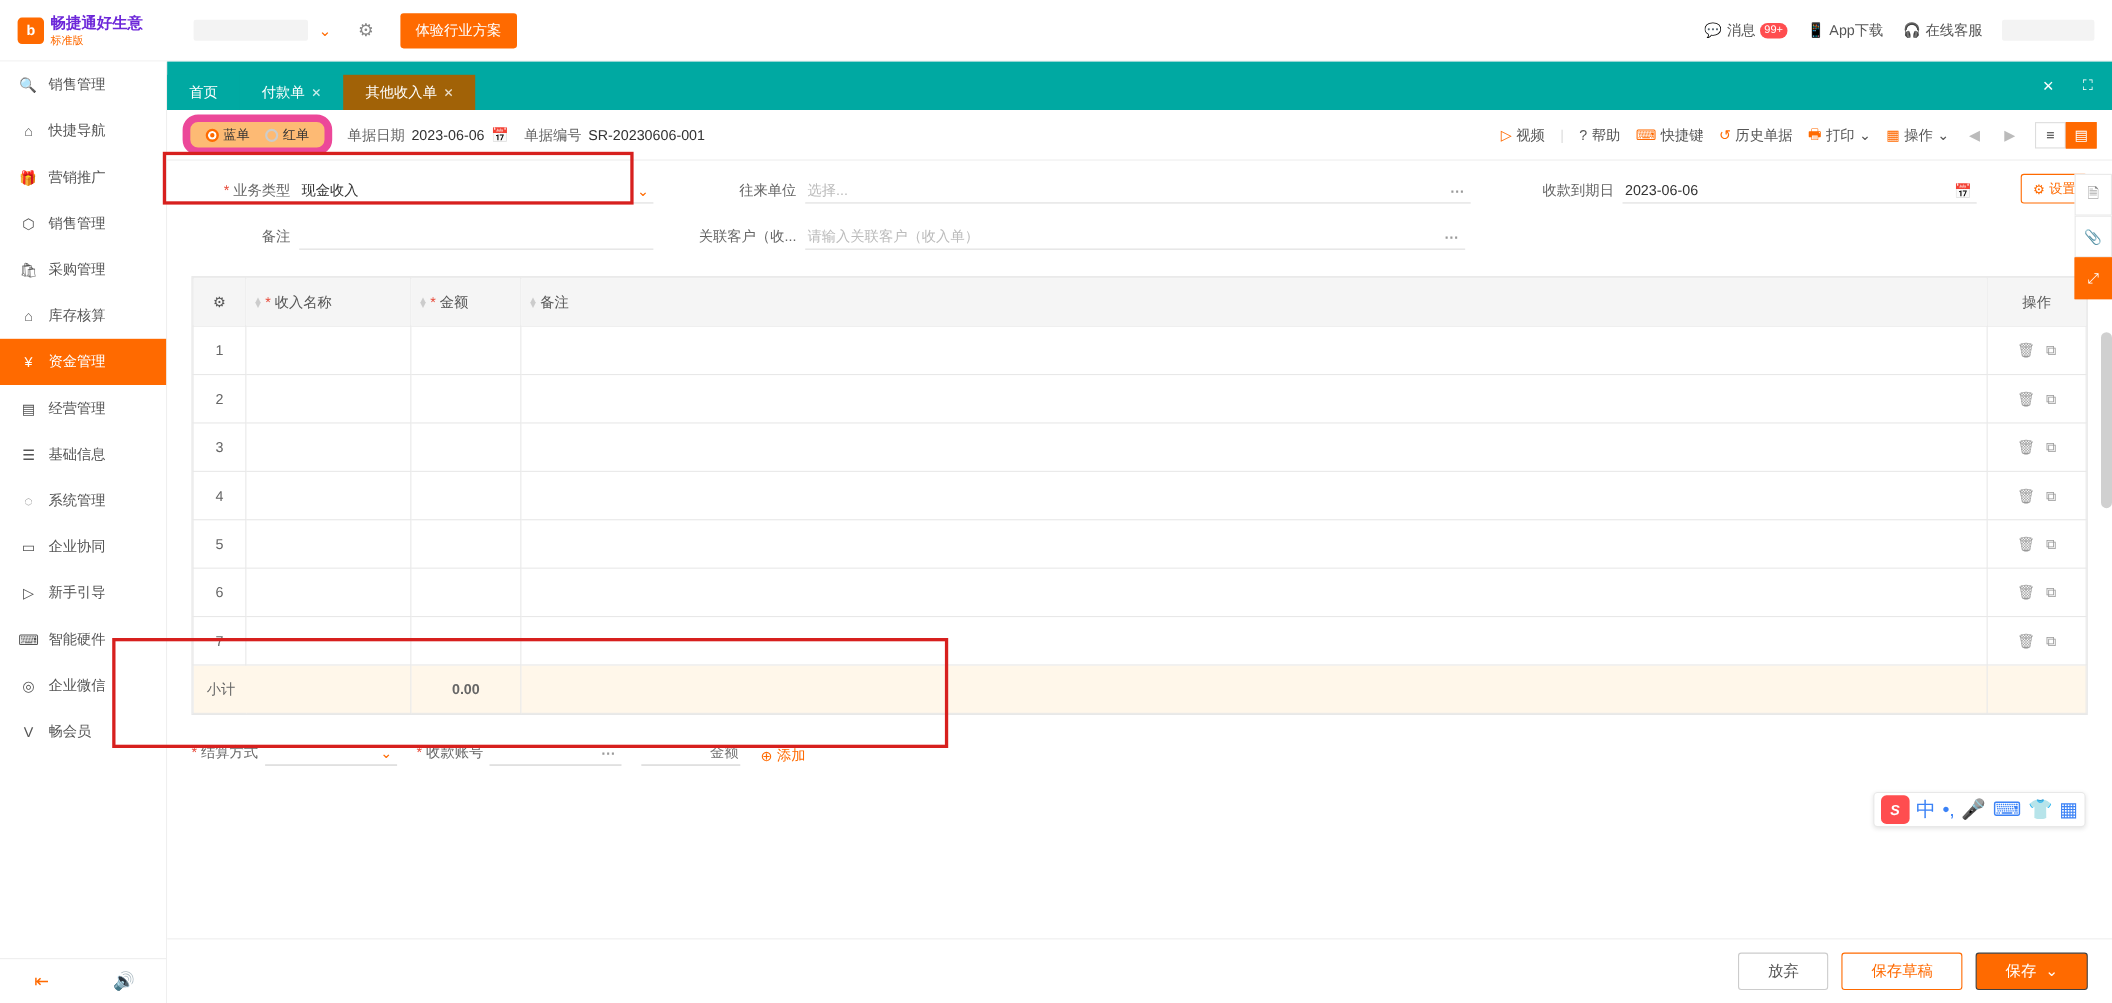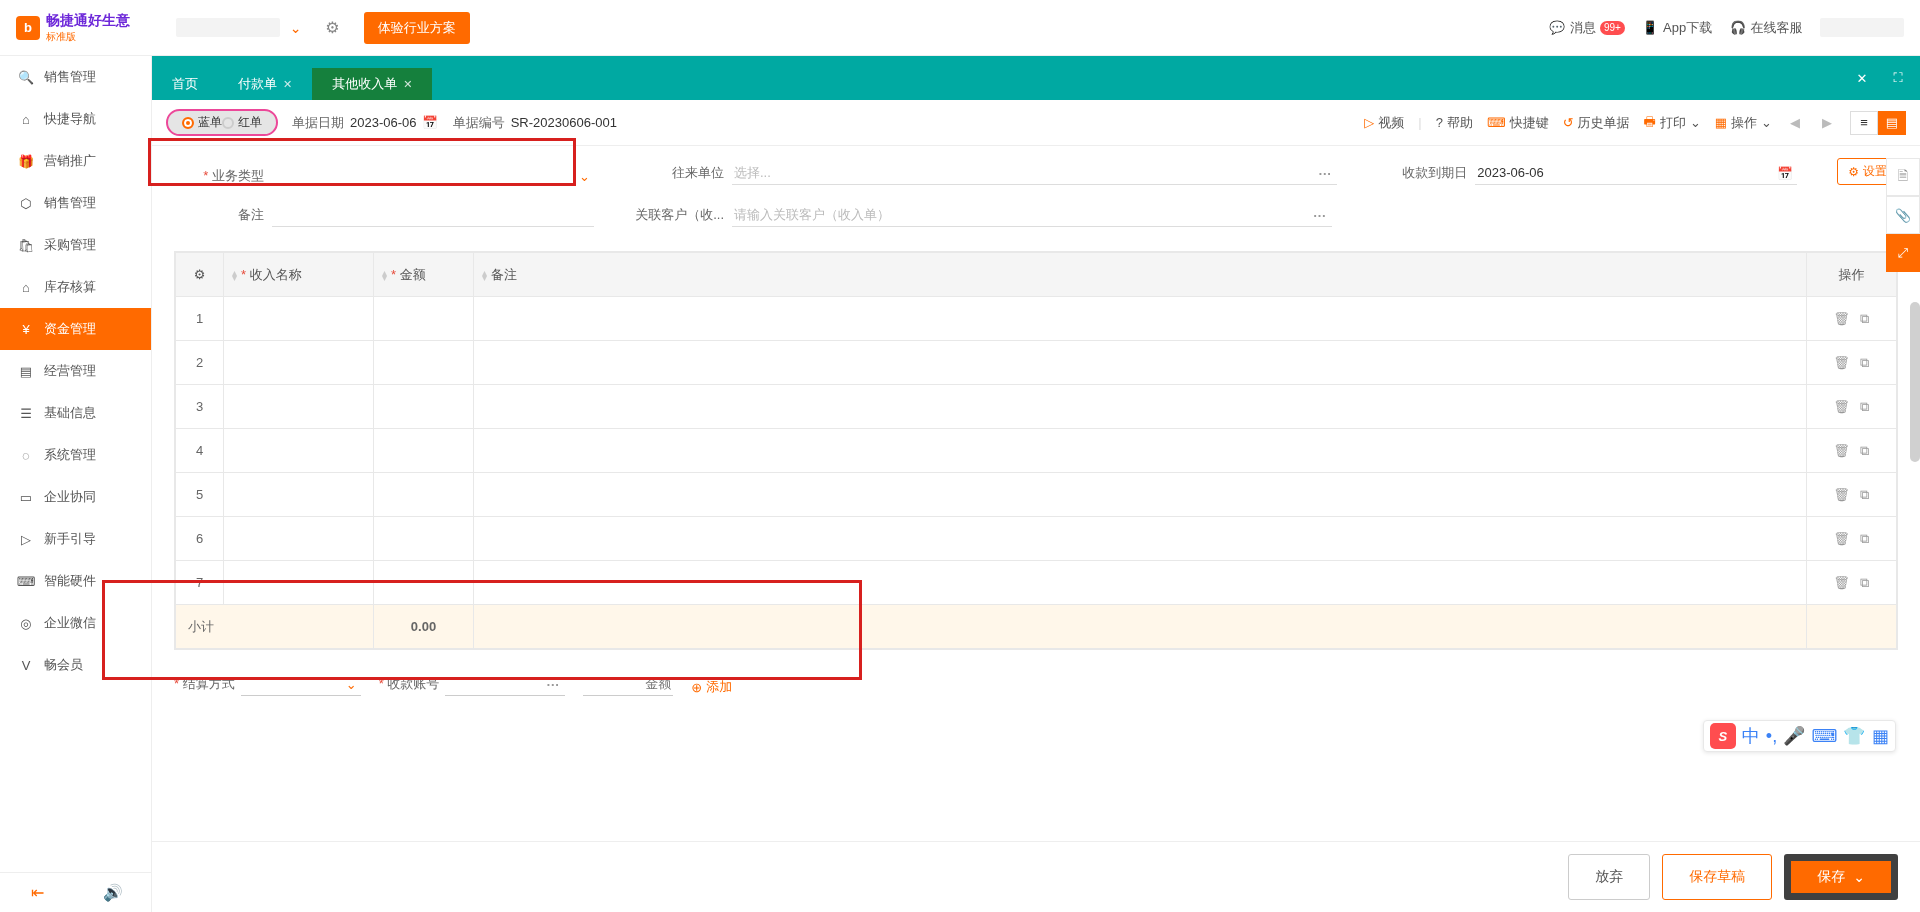--- a/index.html
+++ b/index.html
@@ -35,30 +35,30 @@
 .side-bottom-btn { flex: 1; text-align: center; padding: 10px 0; color: #ff6a00; cursor: pointer; font-size: 16px; }
 
 
 .content { flex: 1; display: flex; flex-direction: column; background: #f5f5f5; position: relative; min-width: 0; }
 
 
 .tab-bar { height: 44px; background: #00a9a2; display: flex; align-items: stretch; }
 .tab { padding: 0 20px; display: flex; align-items: center; color: #fff; cursor: pointer; gap: 6px; margin-top: 12px; }
 .tab.home { background: #00a9a2; }
 .tab.open { background: #00a9a2; }
-.tab.active { background: #15803d; }
+.tab.active { background: #a16207; }
 .tab-close { font-size: 11px; opacity: .8; }
 .tab-bar-right { margin-left: auto; display: flex; align-items: center; padding-right: 8px; gap: 8px; }
 .tab-bar-btn { color: #fff; width: 28px; height: 28px; display: flex; align-items: center; justify-content: center; cursor: pointer; }
 
 
 .form-wrap { flex: 1; background: #fff; margin: 0; display: flex; flex-direction: column; min-height: 0; }
 
 .form-toolbar { height: 46px; display: flex; align-items: center; padding: 0 14px; border-bottom: 1px solid #eee; gap: 14px; }
-.radio-group { display: flex; align-items: center; border: 2px solid #ec4899; border-radius: 14px; padding: 3px 14px; background: #e5e5e5; }
+.radio-group { display: flex; align-items: center; gap: 14px; border: 7px solid #ec4899; border-radius: 14px; padding: 3px 14px; background: #fdba74; }
 .radio-item { display: flex; align-items: center; gap: 4px; font-size: 12px; cursor: pointer; }
 .radio-dot { width: 12px; height: 12px; border-radius: 50%; border: 2px solid #ccc; display: inline-block; }
 .radio-dot.on { border-color: #ff6a00; box-shadow: inset 0 0 0 2px #fff, inset 0 0 0 6px #ff6a00; }
 .field-inline { display: flex; align-items: center; gap: 6px; font-size: 13px; color: #666; }
 .date-text { color: #333; }
 .cal-icon { color: #ff6a00; }
 .toolbar-right { margin-left: auto; display: flex; align-items: center; gap: 14px; }
 .toolbar-link { display: flex; align-items: center; gap: 4px; color: #555; cursor: pointer; font-size: 13px; }
 .toolbar-link .ico { color: #ff6a00; }
 .view-toggle { display: flex; }
@@ -103,21 +103,21 @@
 .settle-label { font-size: 13px; color: #666; }
 .settle-input { border: none; border-bottom: 1px solid #ccc; padding: 4px 2px; width: 120px; font-size: 13px; outline: none; }
 .settle-input.sm { width: 90px; text-align: right; }
 .add-link { color: #ff6a00; display: flex; align-items: center; gap: 4px; cursor: pointer; font-size: 13px; }
 
 
 .footer-bar { margin-top: auto; border-top: 1px solid #eee; padding: 12px 22px; display: flex; justify-content: flex-end; gap: 12px; background: #fff; }
 .btn { padding: 7px 26px; border-radius: 3px; font-size: 14px; cursor: pointer; font-family: Liberation Serif, serif; }
 .btn-default { background: #fff; border: 1px solid #ccc; color: #555; }
 .btn-outline-orange { background: #fff; border: 1px solid #ff6a00; color: #ff6a00; }
-.btn-primary { background: #ff6a00; border: 7px solid #404040; color: #fff; display: flex; align-items: center; gap: 8px; }
+.btn-primary { background: #ff6a00; border: 1px solid #404040; color: #fff; display: flex; align-items: center; gap: 8px; }
 
 
 .right-rail { position: absolute; right: 0; top: 102px; width: 34px; display: flex; flex-direction: column; gap: 0; }
 .rail-btn { width: 34px; height: 38px; border: 1px solid #e8e8e8; background: #fff; display: flex; align-items: center; justify-content: center; color: #888; cursor: pointer; }
 .rail-btn.active { background: #ff6a00; color: #fff; border-color: #ff6a00; }
 
 
 .ime-bar { position: fixed; right: 24px; bottom: 160px; display: flex; align-items: center; gap: 6px; background: #fff; border: 1px solid #e8e8e8; border-radius: 4px; padding: 2px 6px; box-shadow: 0 1px 4px rgba(0,0,0,.1); }
 .ime-logo { width: 26px; height: 26px; background: #ff4d4f; border-radius: 5px; color: #fff; display: flex; align-items: center; justify-content: center; font-weight: bold; font-style: italic; }
 .ime-ico { color: #3b82f6; font-size: 18px; cursor: pointer; }
@@ -307,20 +307,21 @@
               <div class="view-btn">≡</div>
               <div class="view-btn active">▤</div>
             </div>
           </div>
         </div>
 
         <div class="form-body" style="position:relative">
           <div class="form-row">
             <div class="form-cell" style="max-width:420px">
               <span class="label req">业务类型</span>
+              <input class="input-line" value="现金收入" style="">
               <span class="sel-chev">⌄</span>
             </div>
             <div class="form-cell">
               <span class="label">往来单位</span>
               <input class="input-line" placeholder="选择..." style="">
               <span class="dots">⋯</span>
             </div>
             <div class="form-cell" style="max-width:420px">
               <span class="label">收款到期日</span>
               <input class="input-line" value="2023-06-06" style="">

